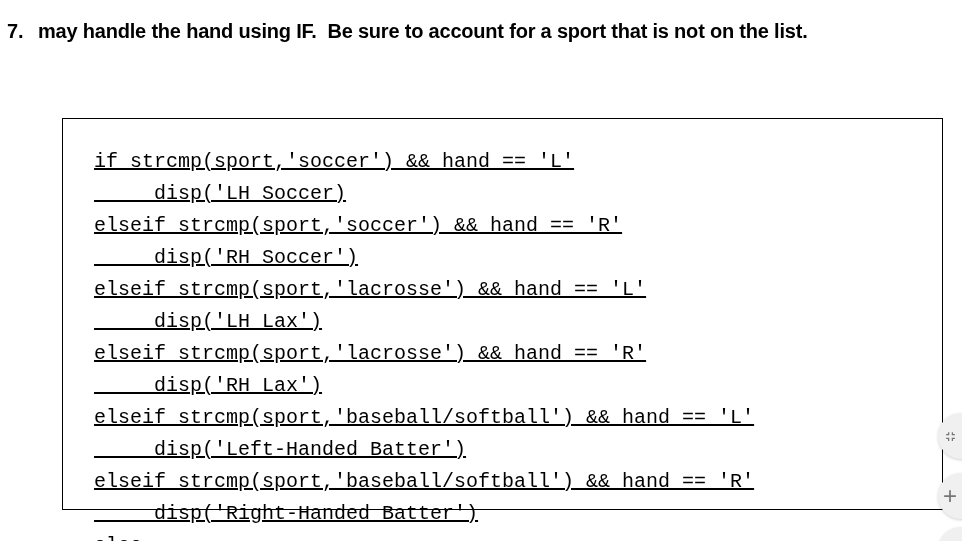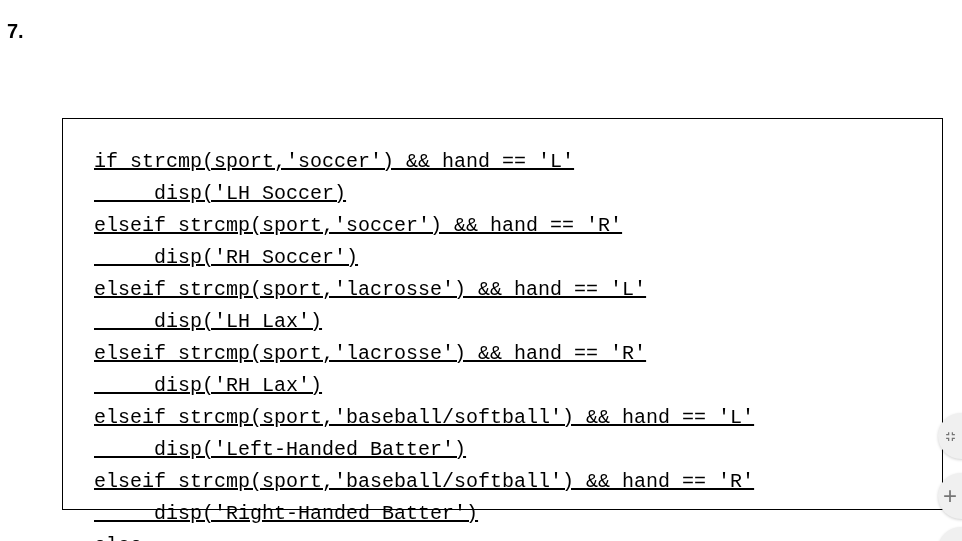--- a/index.html
+++ b/index.html
@@ -83,20 +83,21 @@
     color: #757575;
     line-height: 18px;
   }
 </style>
 </head>
 <body>
 
 <div class="question">
   <span class="qnum">7.</span>
   <div class="qtext">
+    <div>may handle the hand using IF.  Be sure to account for a sport that is not on the list.</div>
   </div>
 </div>
 
 <div class="codebox">
   <pre>if strcmp(sport,'soccer') &amp;&amp; hand == 'L'
      disp('LH Soccer)
 elseif strcmp(sport,'soccer') &amp;&amp; hand == 'R'
      disp('RH Soccer')
 elseif strcmp(sport,'lacrosse') &amp;&amp; hand == 'L'
      disp('LH Lax')

